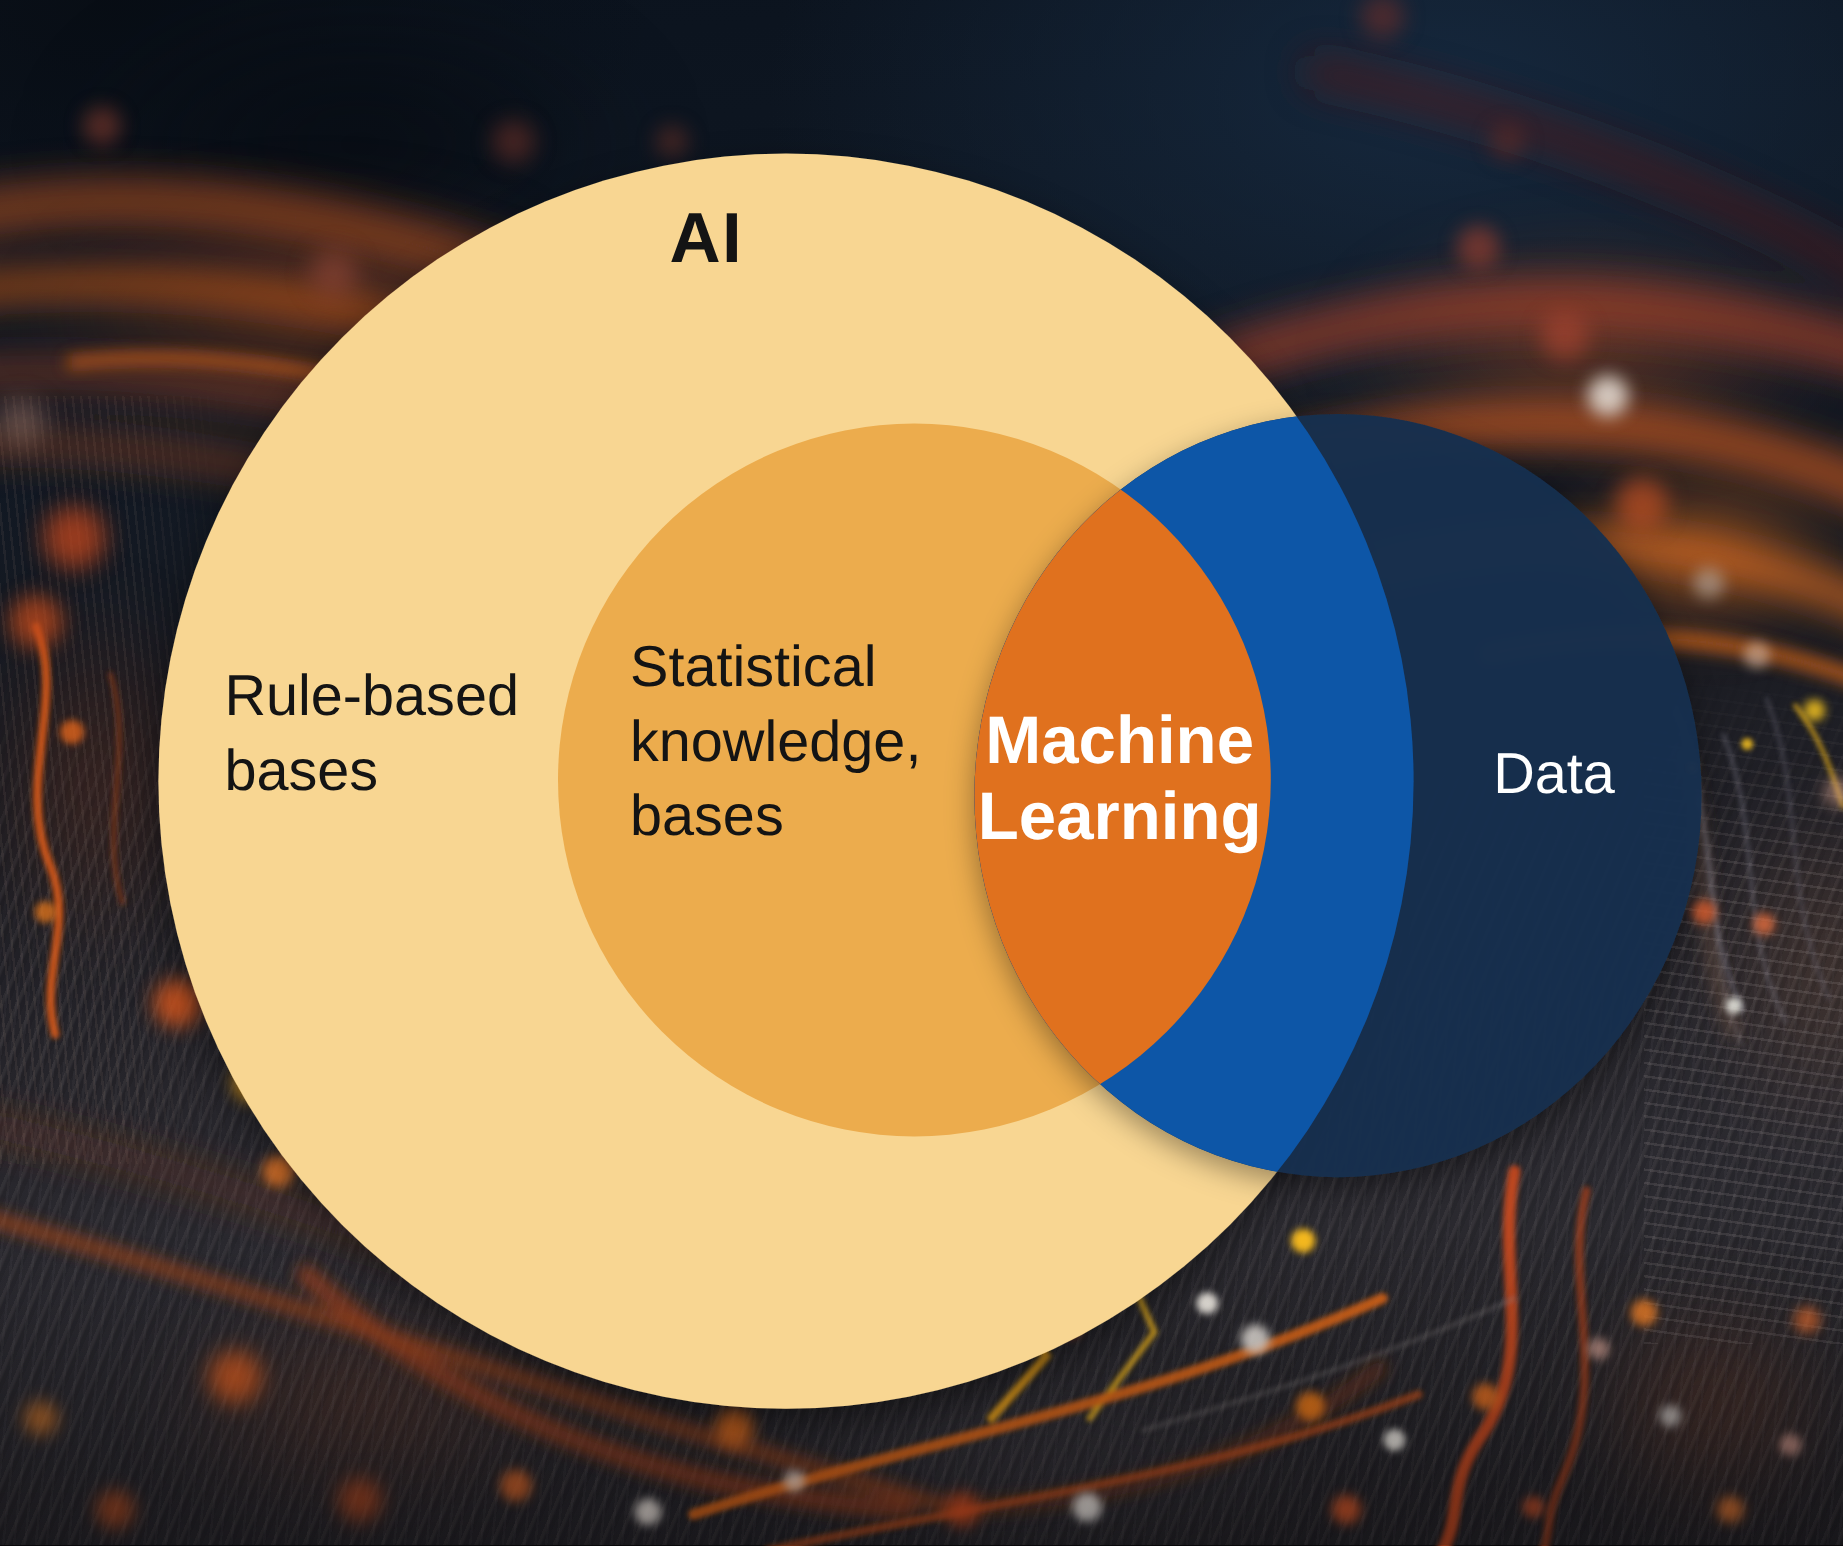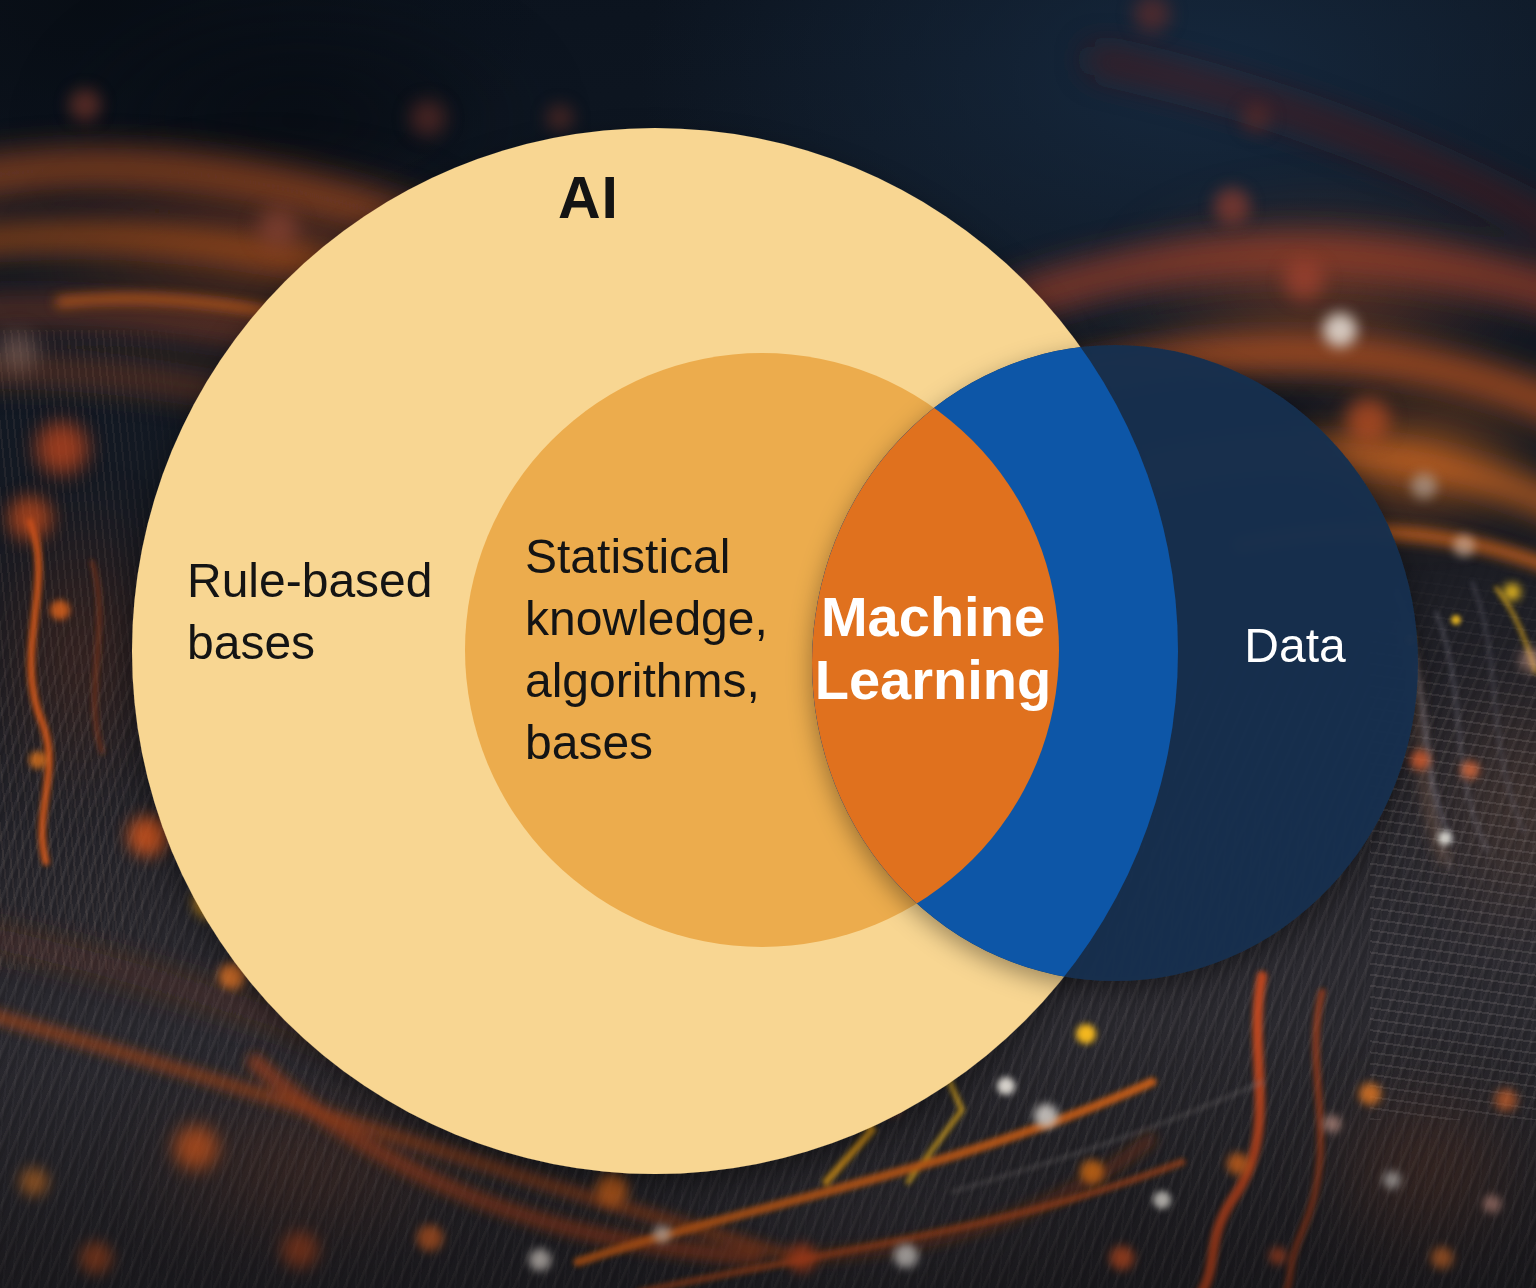--- a/index.html
+++ b/index.html
@@ -197,21 +197,20 @@
   <div class="vlabel ai-title">AI</div>
 
   <div class="vlabel rule body-text">
     <div>Rule-based</div>
     <div>bases</div>
   </div>
 
   <div class="vlabel stat body-text">
     <div>Statistical</div>
     <div>knowledge,</div>
-    <div>algorithms,</div>
     <div>bases</div>
   </div>
 
   <div class="vlabel ml">
     <div>Machine</div>
     <div>Learning</div>
   </div>
 
   <div class="vlabel data-lbl">Data</div>
 

